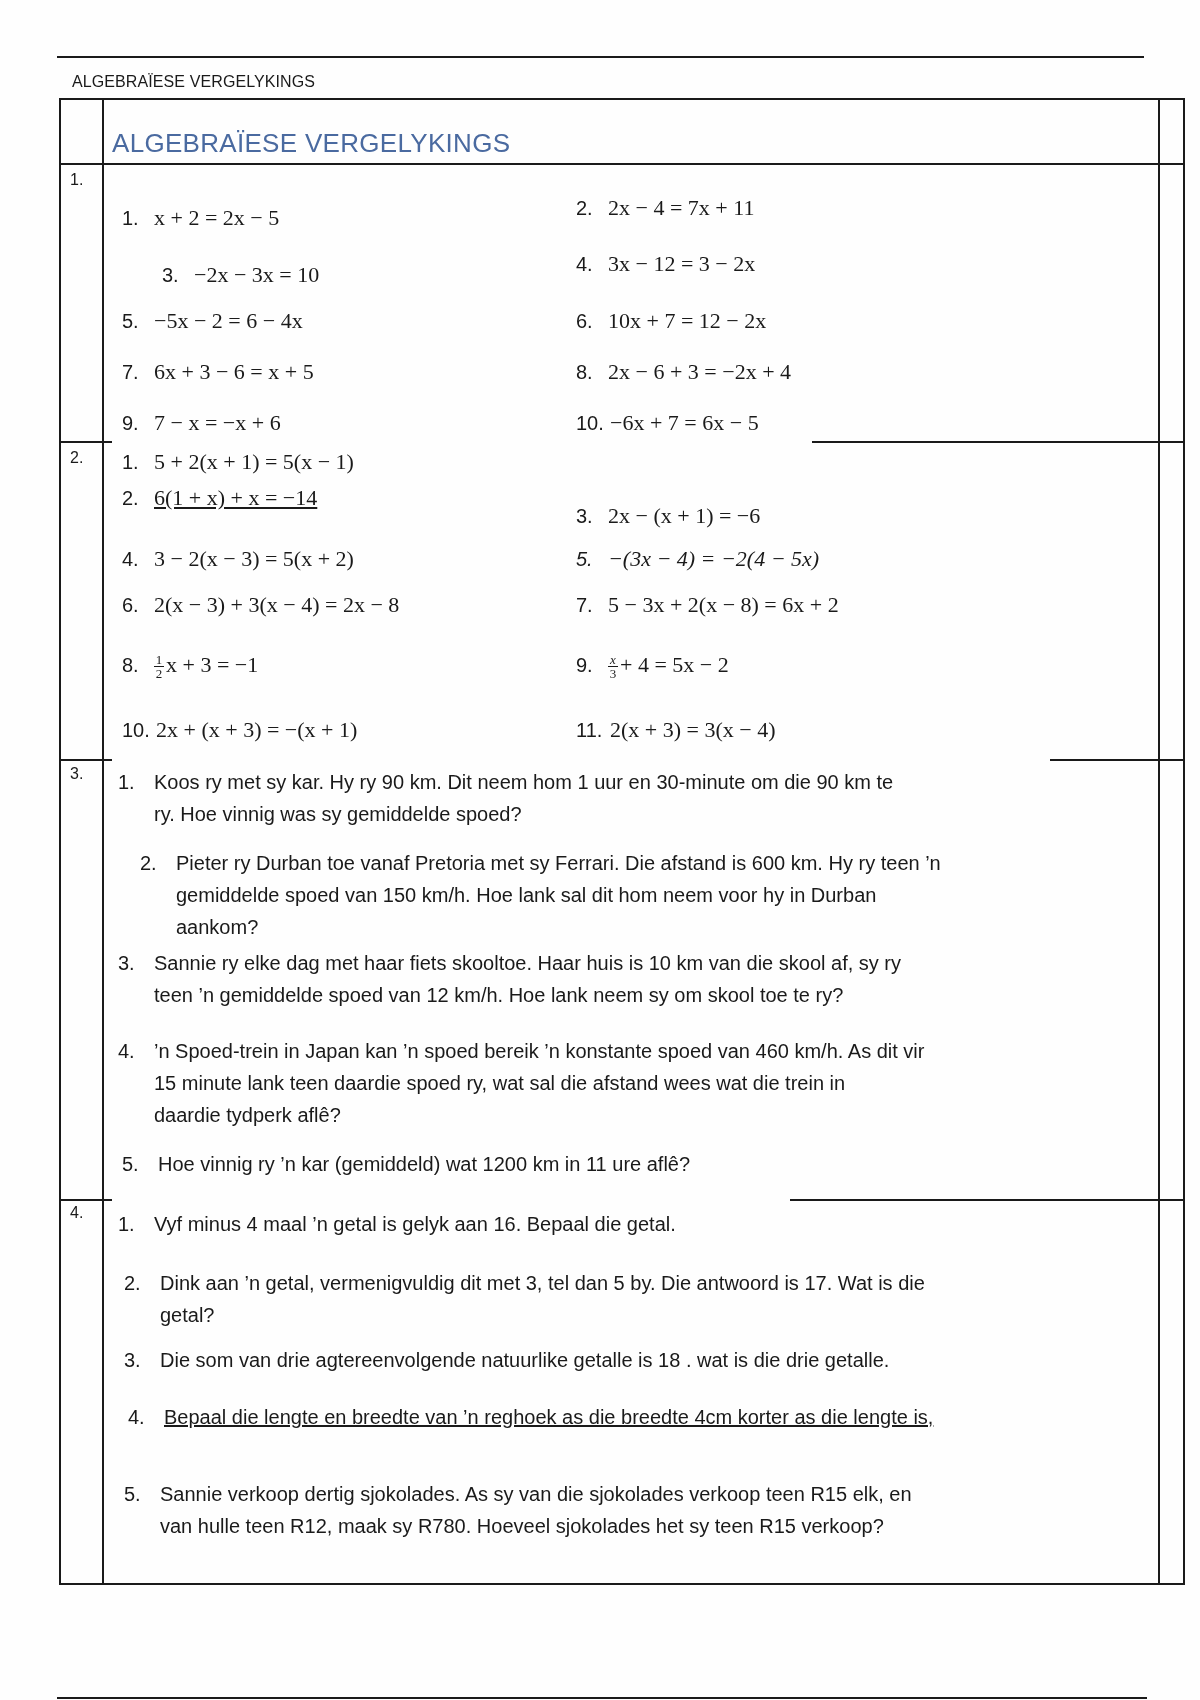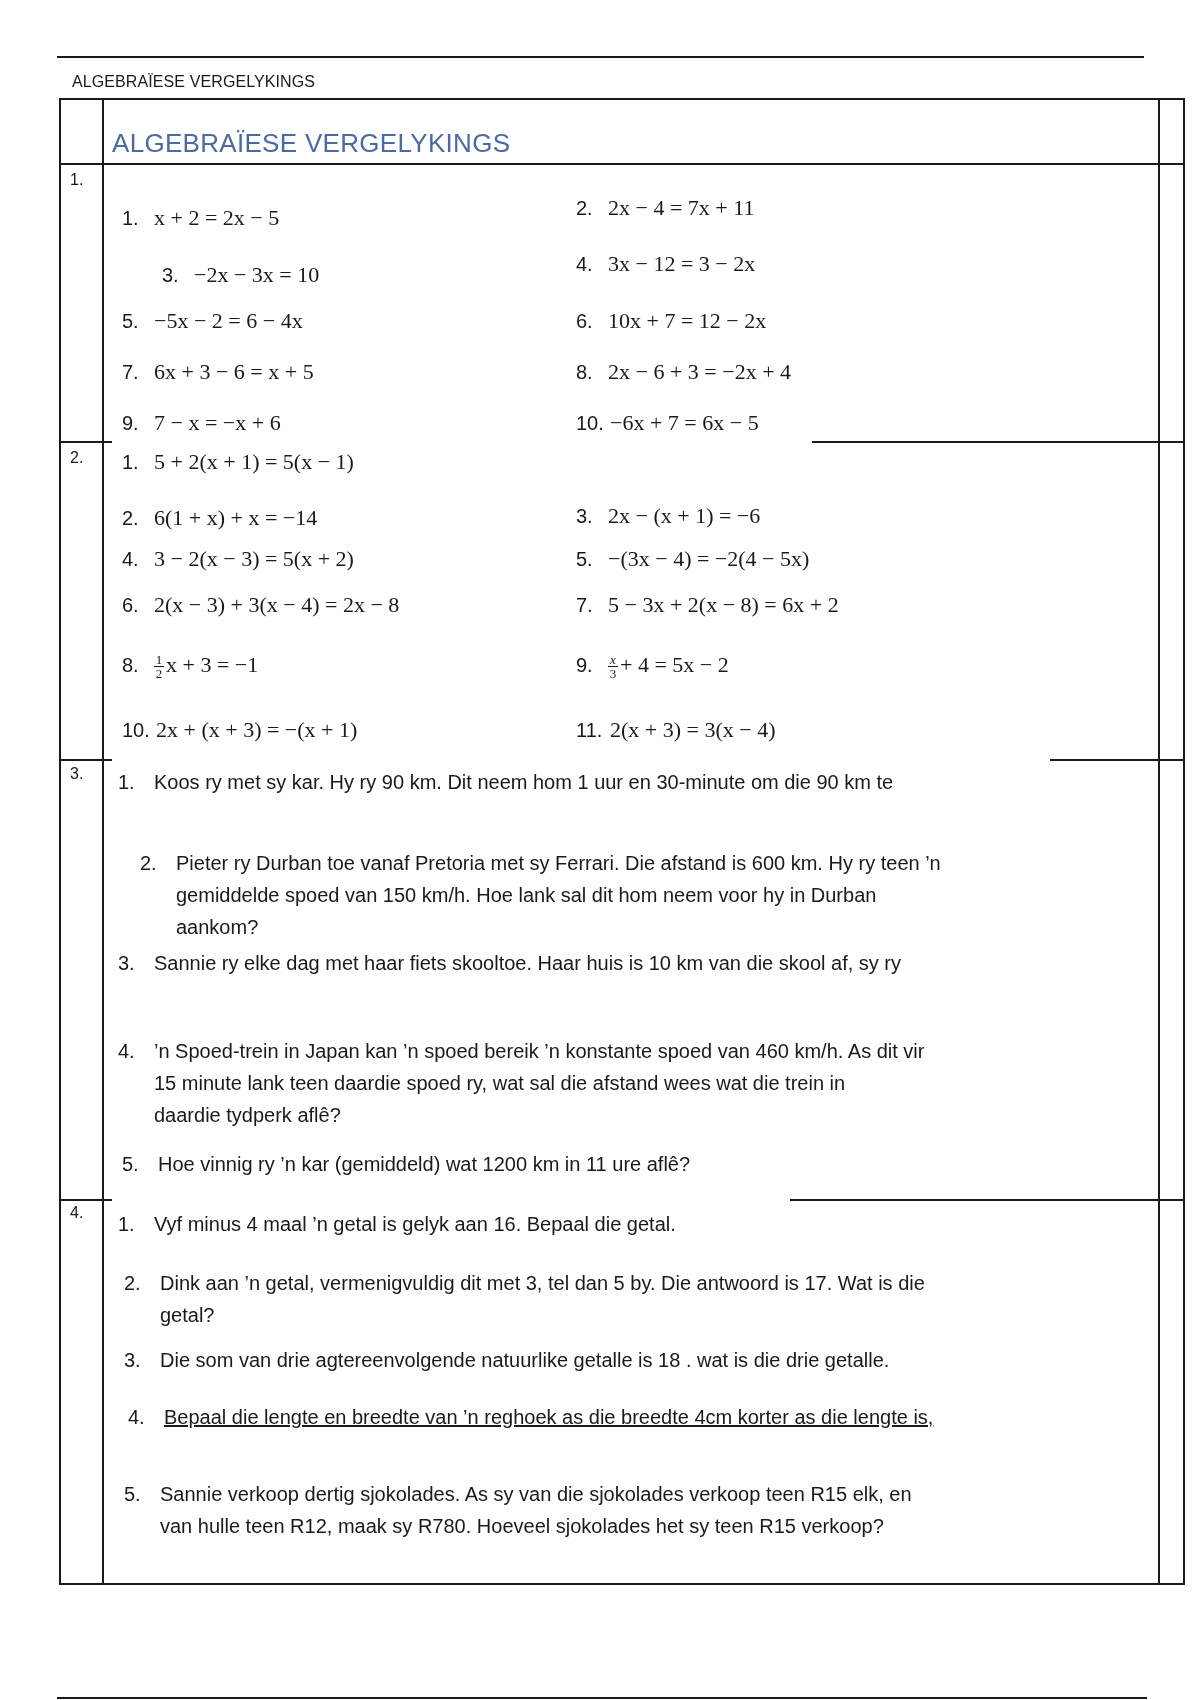--- a/index.html
+++ b/index.html
@@ -58,49 +58,51 @@
 <div class="eq" style="left:122px; top:262px;margin-left:40px;"><span class="n">3.</span><span>−2x − 3x = 10</span></div>
 <div class="eq" style="left:576px; top:251px;"><span class="n">4.</span><span>3x − 12 = 3 − 2x</span></div>
 <div class="eq" style="left:122px; top:308px;"><span class="n">5.</span><span>−5x − 2 = 6 − 4x</span></div>
 <div class="eq" style="left:576px; top:308px;"><span class="n">6.</span><span>10x + 7 = 12 − 2x</span></div>
 <div class="eq" style="left:122px; top:359px;"><span class="n">7.</span><span>6x + 3 − 6 = x + 5</span></div>
 <div class="eq" style="left:576px; top:359px;"><span class="n">8.</span><span>2x − 6 + 3 = −2x + 4</span></div>
 <div class="eq" style="left:122px; top:410px;"><span class="n">9.</span><span>7 − x = −x + 6</span></div>
 <div class="eq" style="left:576px; top:410px;"><span class="n" style="min-width:34px;">10.</span><span>−6x + 7 = 6x − 5</span></div>
 
 <div class="eq" style="left:122px; top:449px;"><span class="n">1.</span><span>5 + 2(x + 1) = 5(x − 1)</span></div>
-<div class="eq" style="left:122px; top:505px;"><span class="n">2.</span><span>6(1 + x) + x = −14</span></div>
+<div class="eq" style="left:122px; top:485px;text-decoration:underline;"><span class="n">2.</span><span>6(1 + x) + x = −14</span></div>
 <div class="eq" style="left:576px; top:503px;"><span class="n">3.</span><span>2x − (x + 1) = −6</span></div>
 <div class="eq" style="left:122px; top:546px;"><span class="n">4.</span><span>3 − 2(x − 3) = 5(x + 2)</span></div>
-<div class="eq" style="left:576px; top:546px;"><span class="n">5.</span><span>−(3x − 4) = −2(4 − 5x)</span></div>
+<div class="eq" style="left:576px; top:546px;font-style:italic;"><span class="n">5.</span><span>−(3x − 4) = −2(4 − 5x)</span></div>
 <div class="eq" style="left:122px; top:592px;"><span class="n">6.</span><span>2(x − 3) + 3(x − 4) = 2x − 8</span></div>
 <div class="eq" style="left:576px; top:592px;"><span class="n">7.</span><span>5 − 3x + 2(x − 8) = 6x + 2</span></div>
 <div class="eq" style="left:122px; top:652px;"><span class="n">8.</span><span class="frac">
       <span>1</span>
       <span class="bar"></span>
       <span>2</span>
     </span><span>x + 3 = −1</span></div>
 <div class="eq" style="left:576px; top:652px;"><span class="n">9.</span><span class="frac">
       <span style="font-style:italic;">x</span>
       <span class="bar"></span>
       <span>3</span>
     </span><span>+ 4 = 5x − 2</span></div>
 <div class="eq" style="left:122px; top:717px;"><span class="n" style="min-width:34px;">10.</span><span>2x + (x + 3) = −(x + 1)</span></div>
 <div class="eq" style="left:576px; top:717px;"><span class="n" style="min-width:34px;">11.</span><span>2(x + 3) = 3(x − 4)</span></div>
 
 <div class="q" style="left:118px; top:766px; width:940px;">
   <span class="n">1.</span><span>Koos ry met sy kar. Hy ry 90 km. Dit neem hom 1 uur en 30-minute om die 90 km te</span>
+  <span class="cont">ry. Hoe vinnig was sy gemiddelde spoed?</span>
 </div>
 <div class="q" style="left:124px; top:847px; width:940px;margin-left:16px;">
   <span class="n">2.</span><span>Pieter ry Durban toe vanaf Pretoria met sy Ferrari. Die afstand is 600 km. Hy ry teen ’n</span>
   <span class="cont">gemiddelde spoed van 150 km/h. Hoe lank sal dit hom neem voor hy in Durban</span>
   <span class="cont">aankom?</span>
 </div>
 <div class="q" style="left:118px; top:947px; width:940px;">
   <span class="n">3.</span><span>Sannie ry elke dag met haar fiets skooltoe. Haar huis is 10 km van die skool af, sy ry</span>
+  <span class="cont">teen ’n gemiddelde spoed van 12 km/h. Hoe lank neem sy om skool toe te ry?</span>
 </div>
 <div class="q" style="left:118px; top:1035px; width:940px;">
   <span class="n">4.</span><span>’n Spoed-trein in Japan kan ’n spoed bereik ’n konstante spoed van 460 km/h. As dit vir</span>
   <span class="cont">15 minute lank teen daardie spoed ry, wat sal die afstand wees wat die trein in</span>
   <span class="cont">daardie tydperk aflê?</span>
 </div>
 <div class="q" style="left:122px; top:1148px; width:940px;">
   <span class="n">5.</span><span>Hoe vinnig ry ’n kar (gemiddeld) wat 1200 km in 11 ure aflê?</span>
 </div>
 

